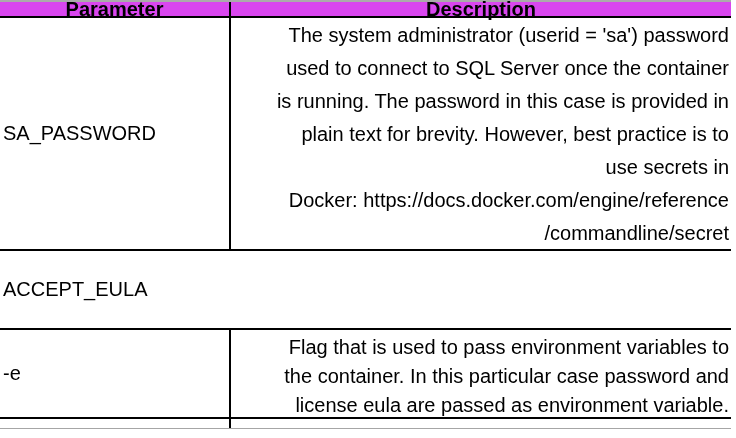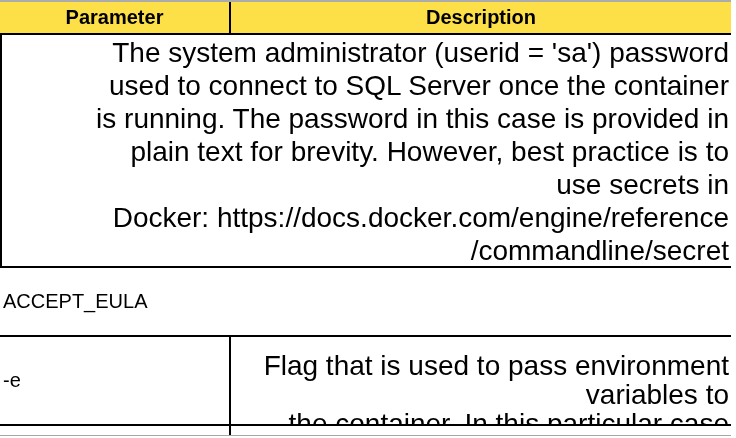--- a/index.html
+++ b/index.html
@@ -17,22 +17,22 @@
   .doc-table {
     width: 731px;
     border-top: 2px solid #ababab;
     box-sizing: border-box;
   }
   .row {
     display: flex;
     box-sizing: border-box;
   }
   .header-row {
-    height: 33px;
-    background: #fde047;
+    height: 16px;
+    background: #d946ef;
     border-bottom: 2px solid #000000;
   }
   .param-col {
     width: 229px;
     flex: 0 0 229px;
     box-sizing: border-box;
   }
   .desc-col {
     flex: 1 1 auto;
     border-left: 2px solid #000000;
@@ -44,61 +44,62 @@
     align-items: center;
     justify-content: center;
     font-weight: bold;
     font-size: 20px;
     color: #000000;
   }
   .body-row {
     border-bottom: 2px solid #000000;
   }
   .row-sa   { height: 233px; }
-  .row-eula { height: 69px;  }
+  .row-eula { height: 79px;  }
   .row-e    { height: 89px;  }
   .row-partial {
     height: 10px;
     border-bottom: 1px solid #a6a6a6;
   }
   .param-cell {
     display: flex;
     align-items: center;
     padding-left: 3px;
     font-size: 20px;
     white-space: nowrap;
     overflow: hidden;
   }
   .desc-cell {
-    font-size: 28px;
+    font-size: 20px;
     line-height: 33px;
     padding: 1px 2px 0 4px;
     white-space: pre-line;
     overflow: hidden;
   }
   .row-e .desc-cell {
     line-height: 29px;
-    padding-top: 14px;
+    padding-top: 3px;
   }
 </style>
 </head>
 <body>
 
 <div class="doc-table">
 
   <div class="row header-row">
     <div class="param-col header-cell">
       <span>Parameter</span>
     </div>
     <div class="desc-col header-cell">
       <span>Description</span>
     </div>
   </div>
 
   <div class="row body-row row-sa">
+    <div class="param-col param-cell">SA_PASSWORD</div>
     <div class="desc-col desc-cell">The system administrator (userid = 'sa') password
 used to connect to SQL Server once the container
 is running. The password in this case is provided in
 plain text for brevity. However, best practice is to
 use secrets in
 Docker: https://docs.docker.com/engine/reference
 /commandline/secret</div>
   </div>
 
   <div class="row body-row row-eula">

